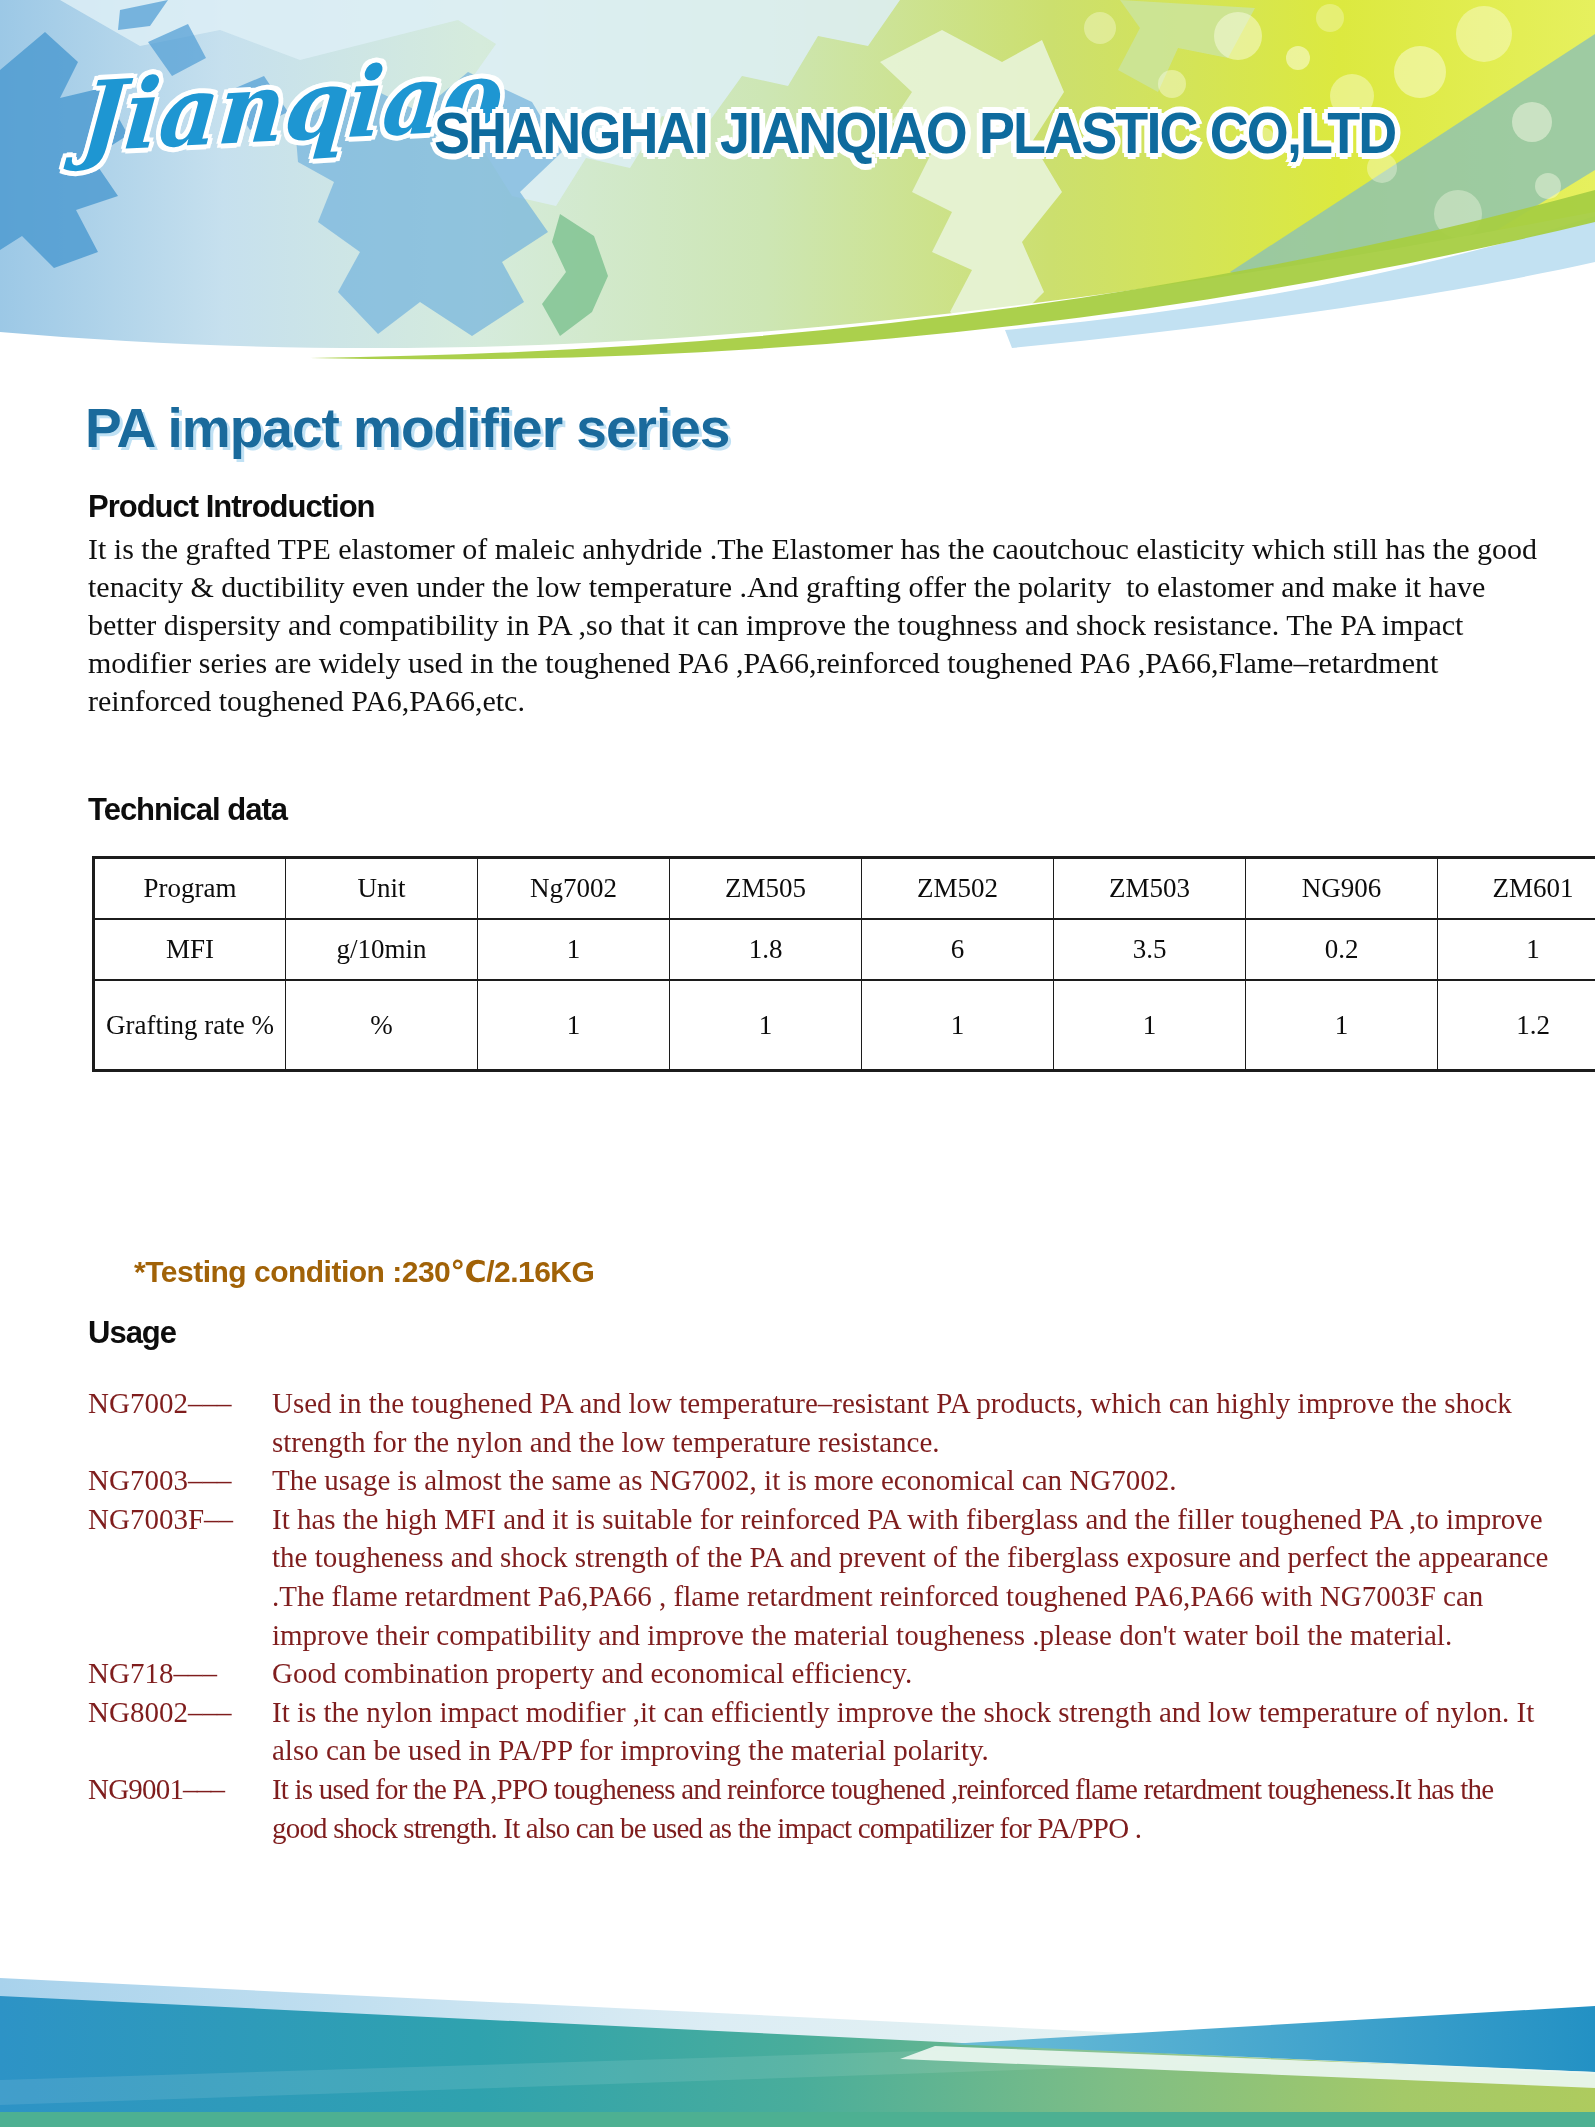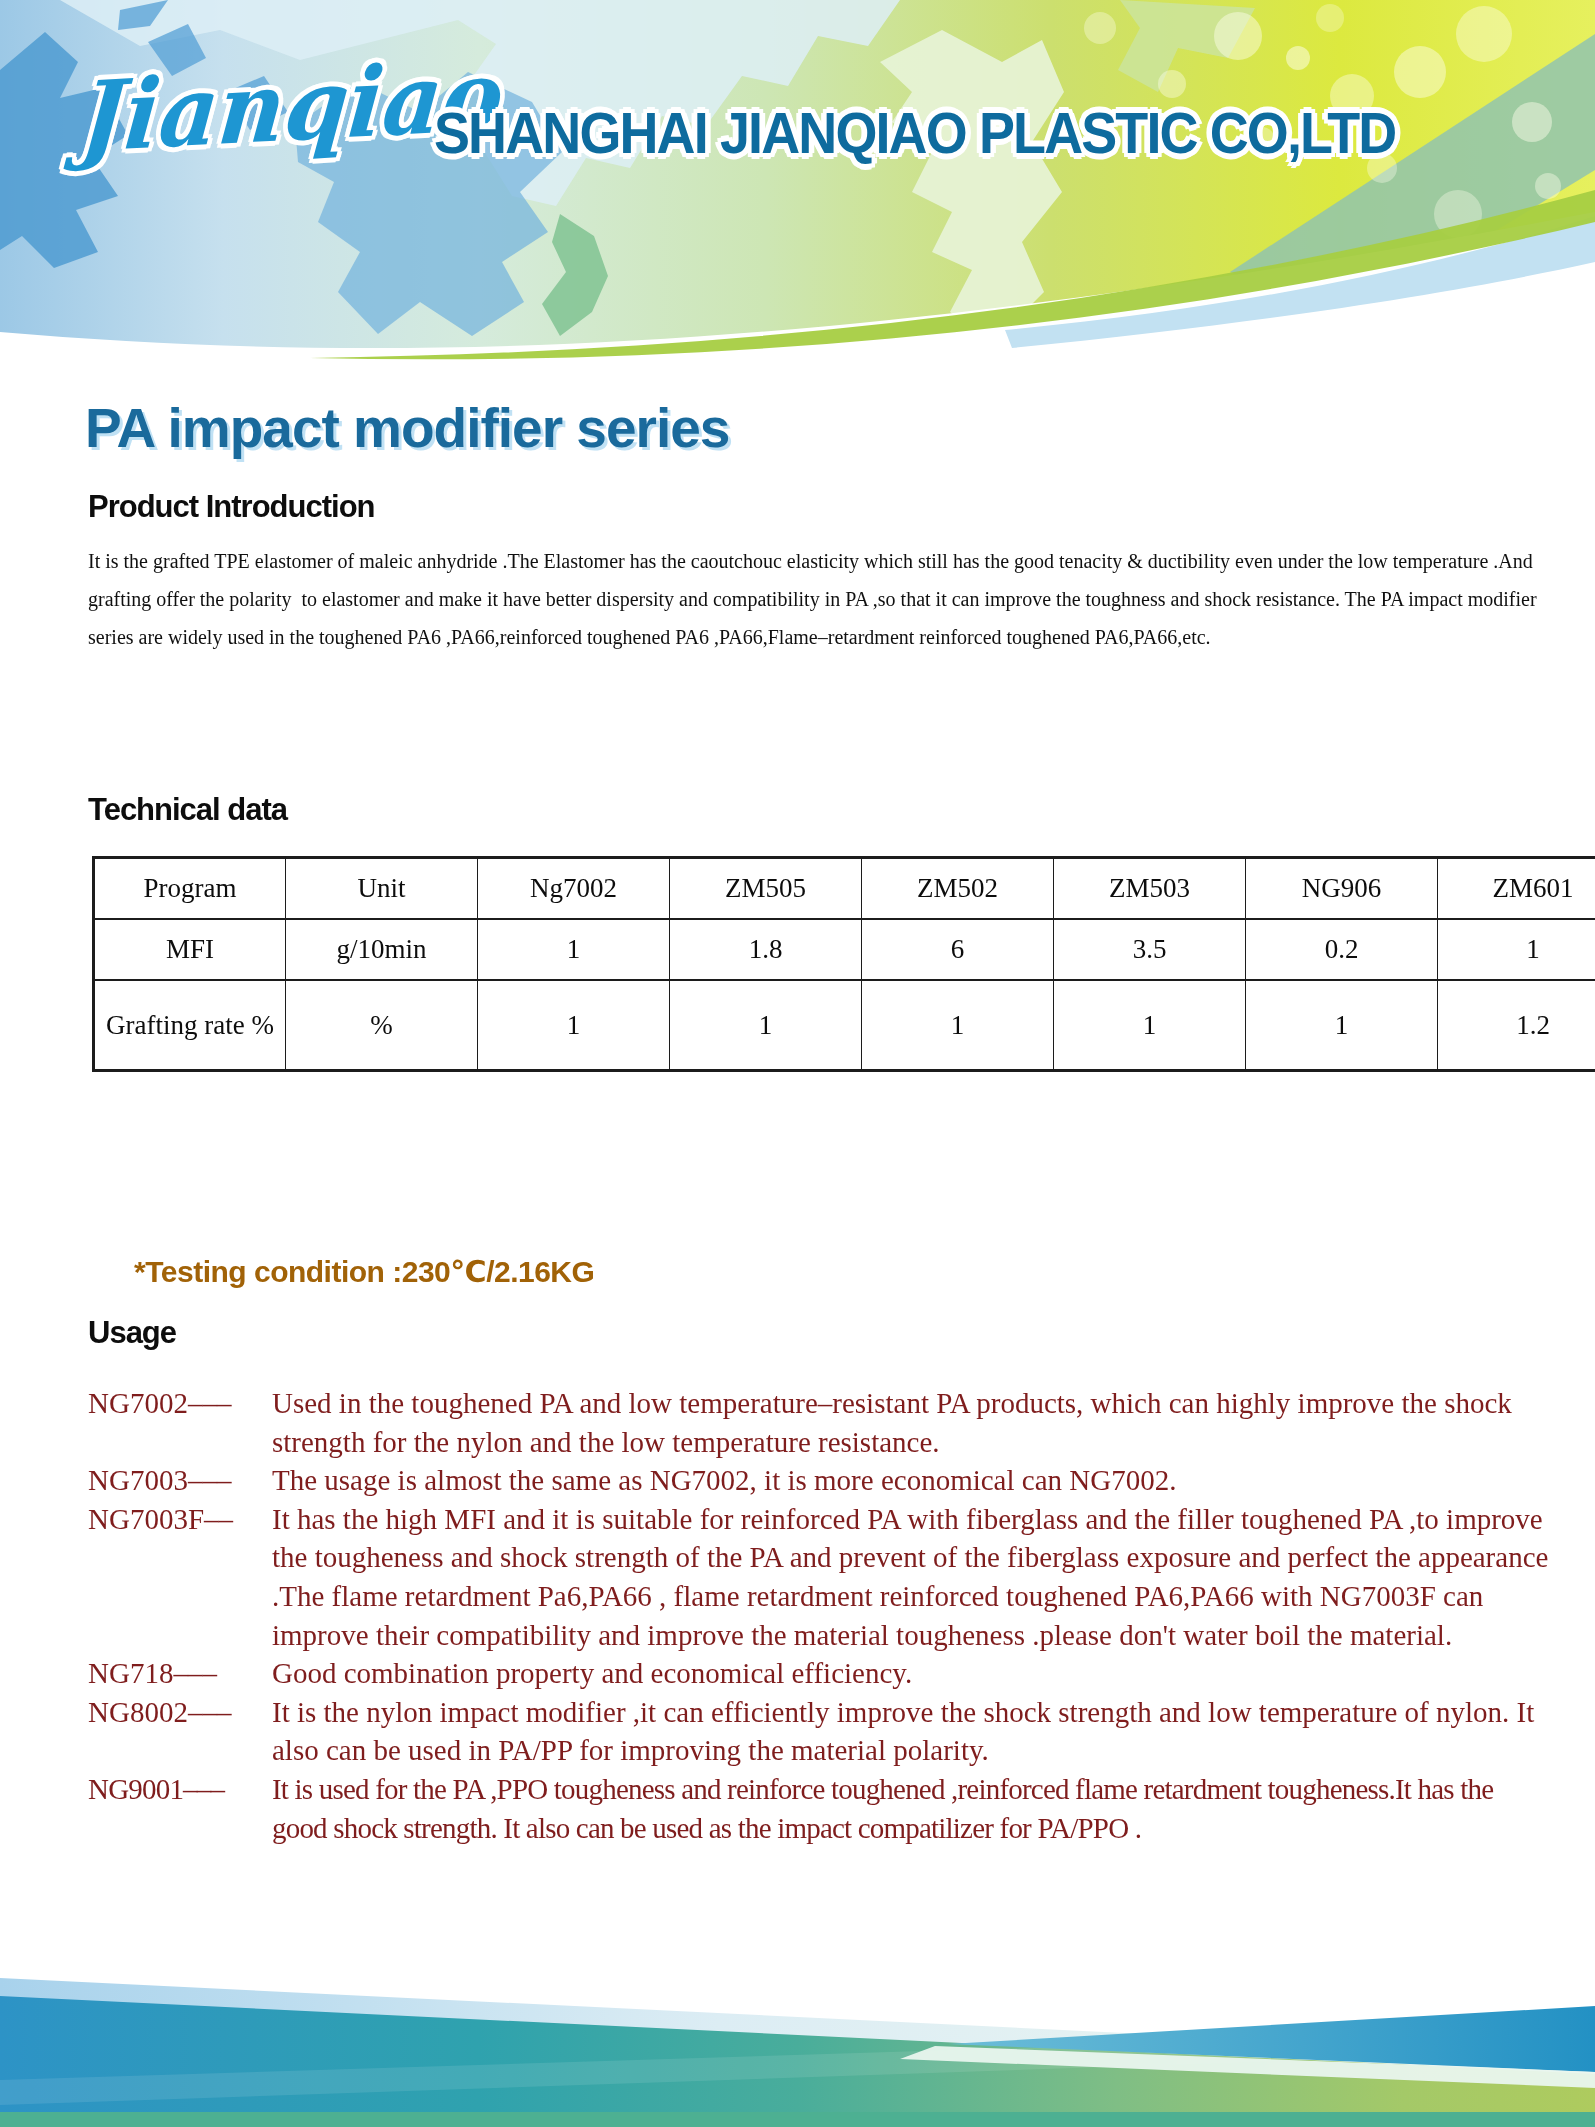--- a/index.html
+++ b/index.html
@@ -58,22 +58,22 @@
   .sec-heading{
     position:absolute;left:88px;
     font-family:"Liberation Sans","DejaVu Sans",sans-serif;
     font-weight:bold;font-size:31px;letter-spacing:-1px;
     color:#0d0d0d;white-space:nowrap;
   }
   #h-intro{top:489px;text-align:right;}
   #h-tech{top:792px;}
   #h-usage{top:1315px;}
   .intro-body{
-    position:absolute;left:88px;top:542px;width:1458px;
-    font-size:20px;line-height:38px;
+    position:absolute;left:88px;top:530px;width:1458px;
+    font-size:30px;line-height:38px;
     white-space:pre-wrap;
     color:#101010;
   }
   
   .tech-table{
     position:absolute;left:92px;top:856px;width:1539px;
     border-collapse:collapse;table-layout:fixed;
     border:3px solid var(--table-line);
     font-size:27px;
   }

